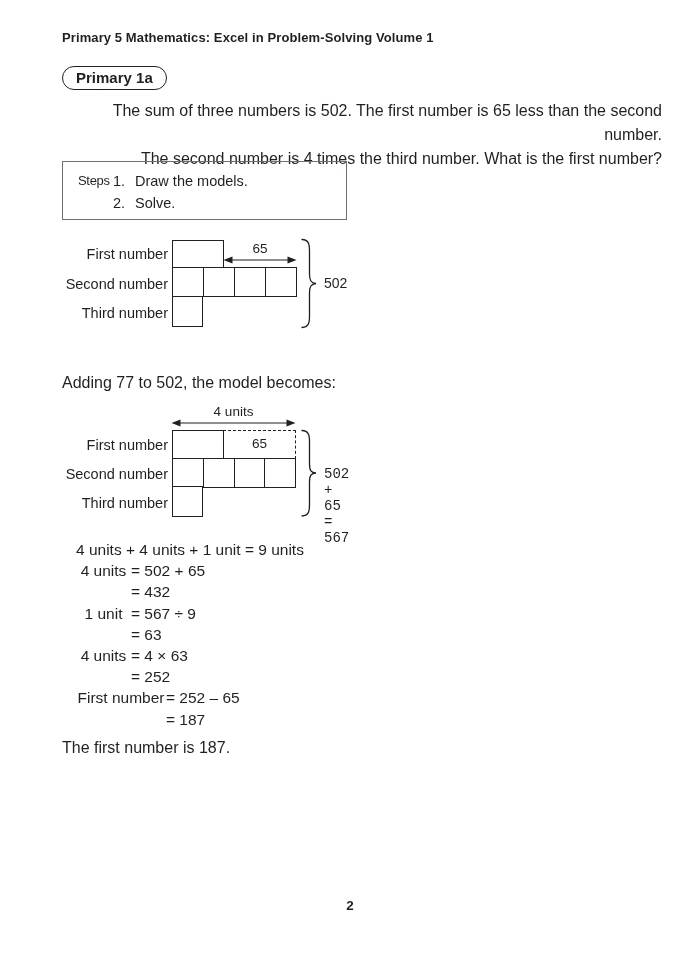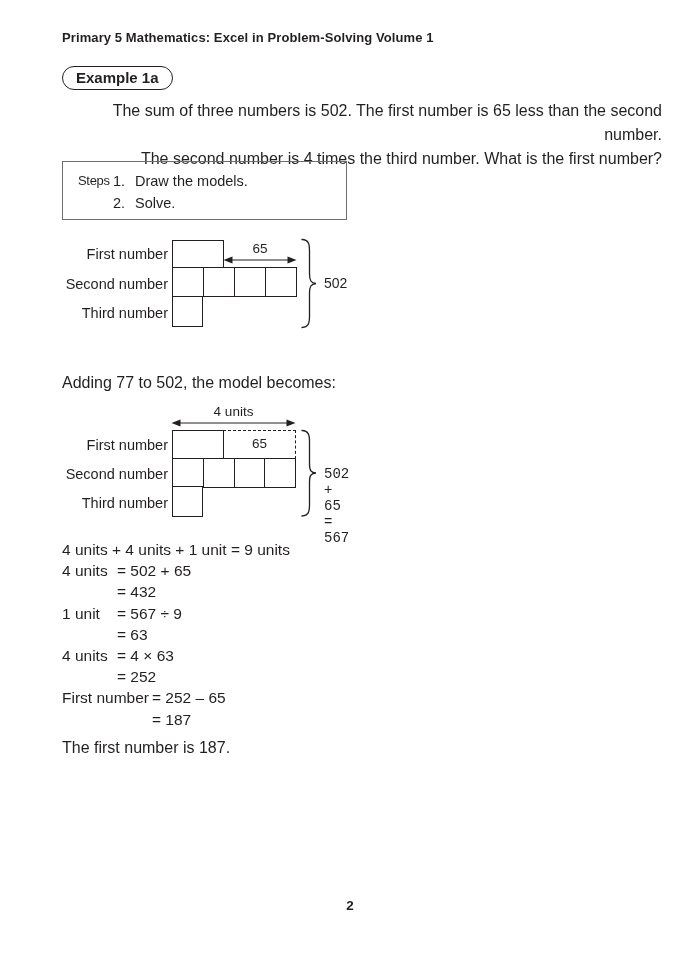--- a/index.html
+++ b/index.html
@@ -43,21 +43,21 @@
   .pagenum{width:700px;text-align:center;font-size:13.5px;font-weight:bold;}
 </style>
 </head>
 <body>
 
 <div class="page">
 
   <div class="abs hdr" style="left:62px;top:30px;">Primary 5 Mathematics: Excel in Problem-Solving Volume 1</div>
 
   <div class="abs" style="left:62px;top:66px;">
-    <span class="badge">Example 1a</span>
+    <span class="badge">Primary 1a</span>
   </div>
 
   <div class="abs body-text" style="left:62px;top:99px;width:600px;">
     <div>The sum of three numbers is 502. The first number is 65 less than the second number.</div>
     <div>The second number is 4 times the third number. What is the first number?</div>
   </div>
 
   <div class="abs steps-box" style="left:62px;top:161px;">
     <div class="steps-title">Steps</div>
     <div class="steps-items">
@@ -127,21 +127,21 @@
     </div>
 
     <div class="abs ubox" style="left:172px;top:486px;width:31px;height:31px;"></div>
 
     <svg class="abs lineart" style="left:299px;top:429px;" width="20" height="88" viewBox="0 0 20 88">
       <path d="M3,1.5 C9.5,2 10.5,5.5 10.5,12.5 L10.5,35 C10.5,41.5 12,43.7 17,44 C12,44.3 10.5,46.5 10.5,53 L10.5,75.5 C10.5,83 9.5,86.5 3,87"></path>
     </svg>
     <div class="abs brace-label" style="left:324px;top:465.5px;font-family:Liberation Mono, monospace;">502 + 65 = 567</div>
   </div>
 
-  <div class="abs working" style="left:62px;top:539px;">
+  <div class="abs working" style="left:76px;top:539px;text-align:center;">
     <div class="wline">
       <span class="wlabel lw0"></span>
       <span>4 units + 4 units + 1 unit = 9 units</span>
     </div>
     <div class="wline">
       <span class="wlabel lw1">4 units</span>
       <span>= 502 + 65</span>
     </div>
     <div class="wline">
       <span class="wlabel lw1"></span>

